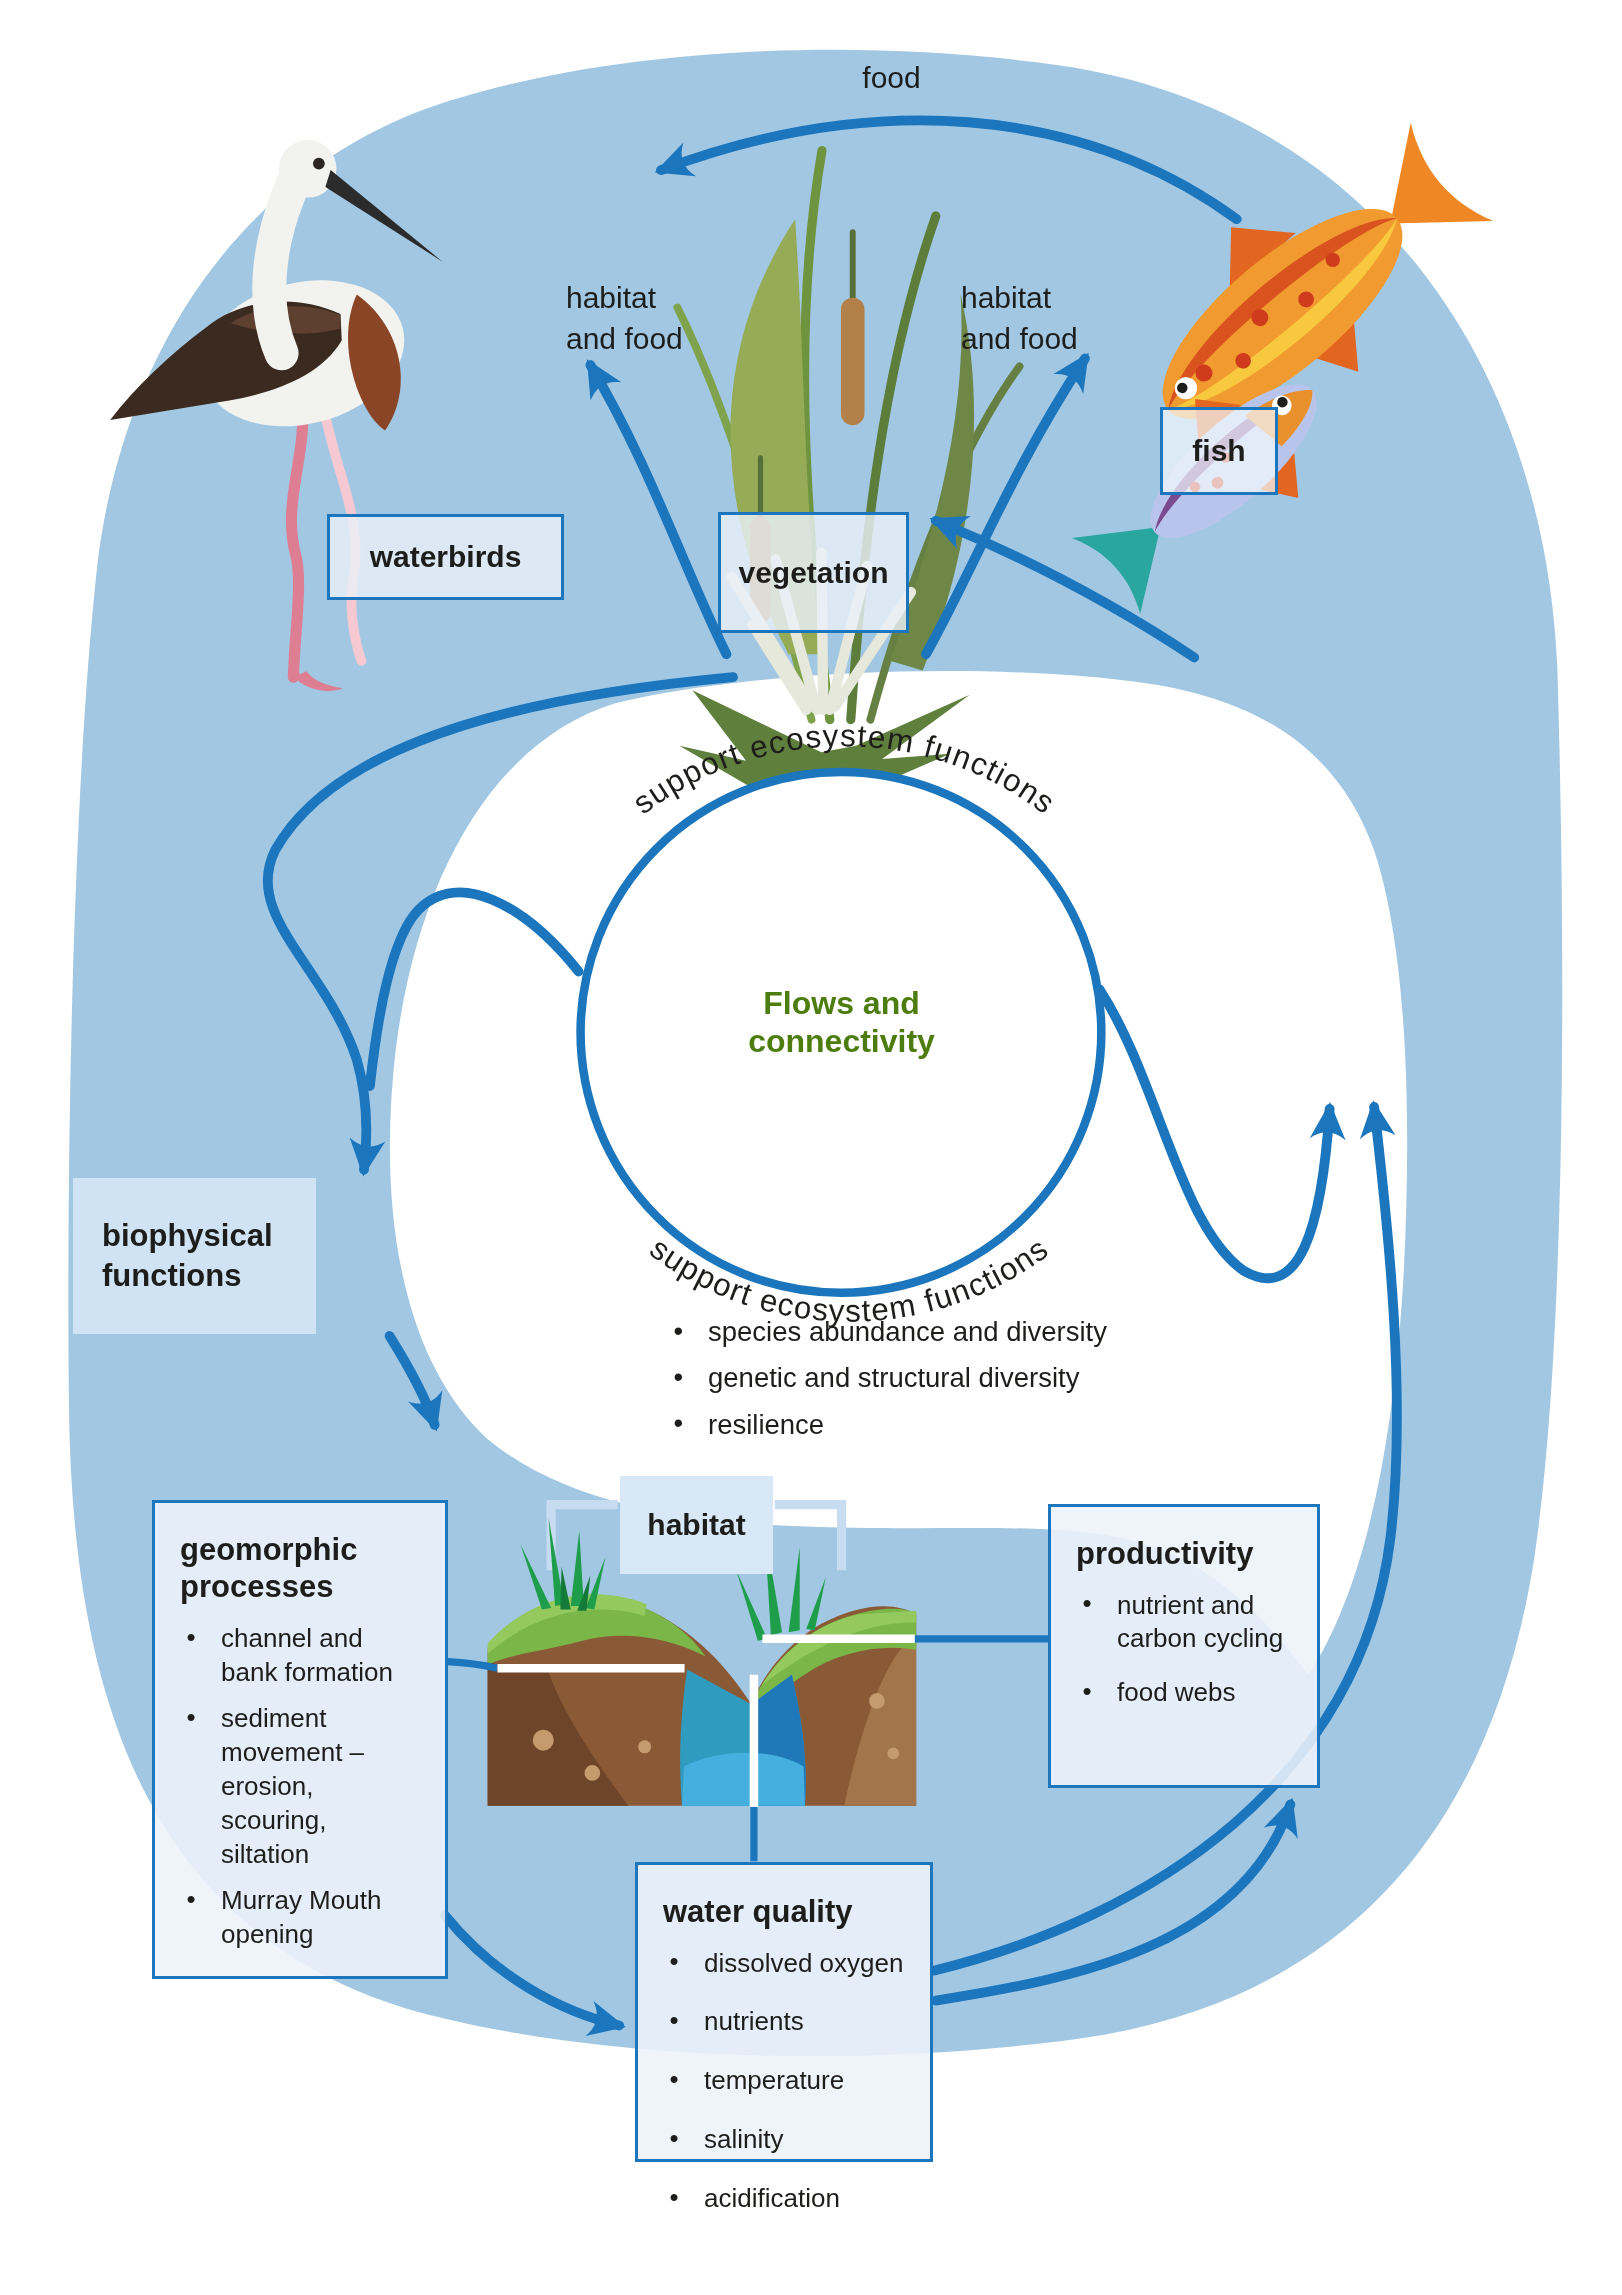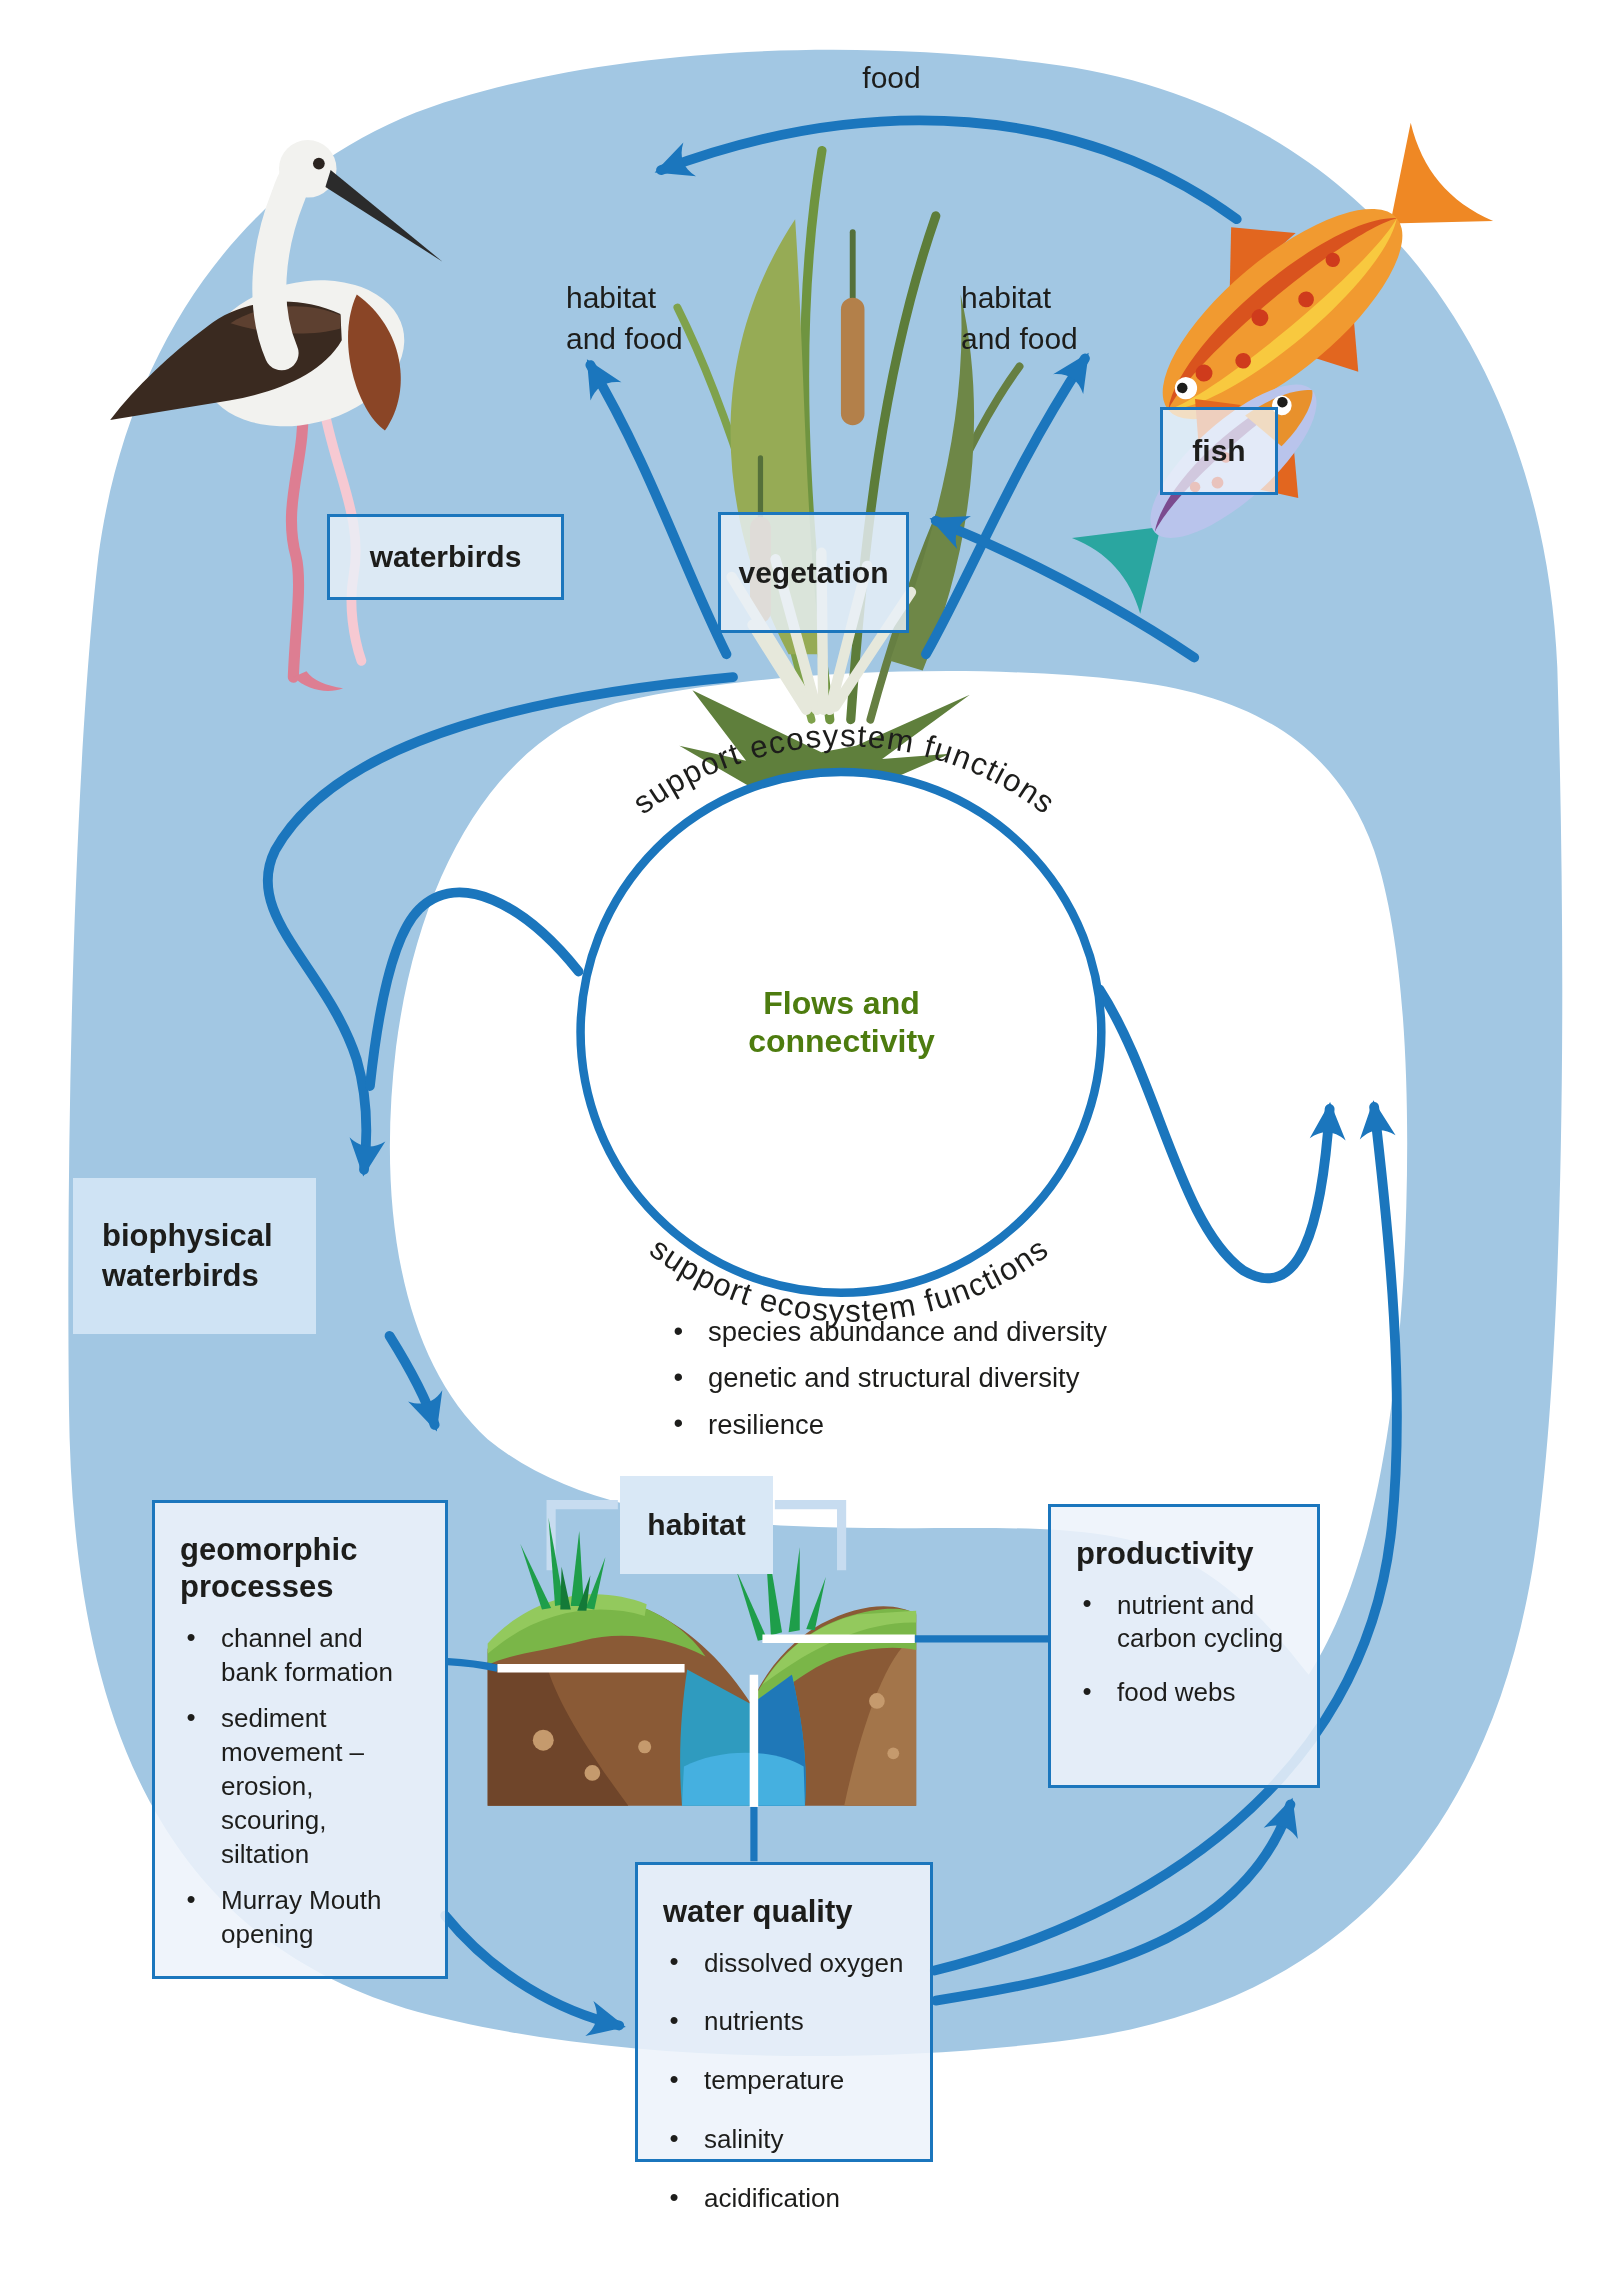--- a/index.html
+++ b/index.html
@@ -235,21 +235,21 @@
   <div class="abs edge-label" style="left:566px;top:278px;width:144px;">habitat
 and food</div>
   <div class="abs edge-label" style="left:961px;top:278px;width:144px;">habitat
 and food</div>
 
   <div class="abs centered-title" style="left:645px;top:985px;width:393px;">Flows and
 connectivity</div>
 
 
   <div class="abs softbox" id="box-biophysical" style="left:73px;top:1178px;width:243px;height:156px;">
-    <span>biophysical waterbirds</span>
+    <span>biophysical functions</span>
   </div>
 
   <ul class="abs bullets" id="outcome-bullets" style="left:667px;top:1314px;width:510px;">
     <li>species abundance and diversity</li>
     <li>genetic and structural diversity</li>
     <li>resilience</li>
   </ul>
 
   <div class="abs panel" id="box-geomorphic" style="left:152px;top:1500px;width:296px;height:479px;">
     <p class="box-title">geomorphic processes</p>

